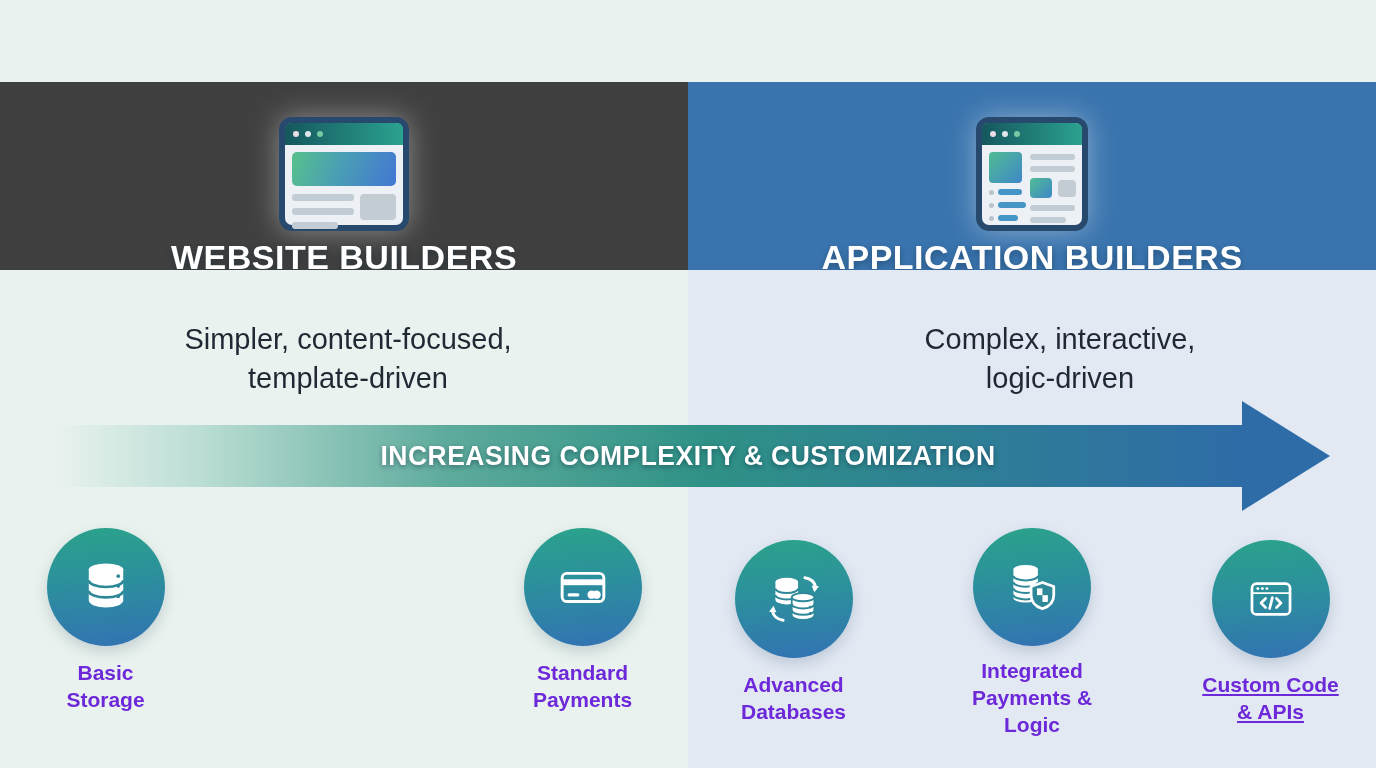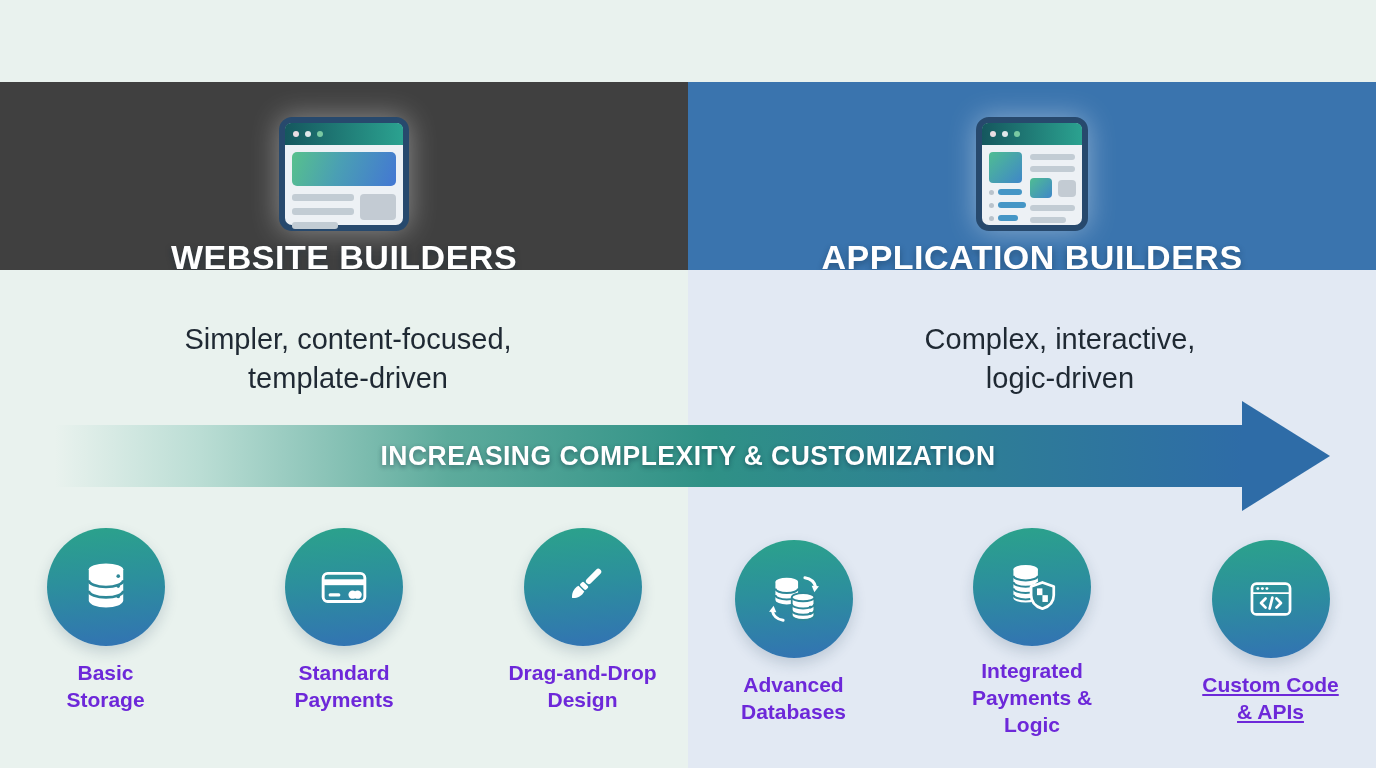--- a/index.html
+++ b/index.html
@@ -163,32 +163,20 @@
           <rect x="9" y="17" width="46" height="31" rx="5" fill="none" stroke="#fff" stroke-width="3.2"></rect>
           <rect x="9" y="23.5" width="46" height="6.5" fill="#fff"></rect>
           <rect x="15" y="39" width="13" height="3.4" rx="1.7" fill="#fff"></rect>
           <circle cx="41.5" cy="40.5" r="4.6" fill="#fff"></circle>
           <circle cx="47" cy="40.5" r="4.6" fill="#fff"></circle>
         </svg>
       </div>
       <div class="feat-label lw120">Standard Payments</div>
     </div>
 
-    <div class="feat">
-      <div class="feat-circle">
-        <svg viewBox="0 0 64 64">
-          <g transform="rotate(45 32 32)">
-            <rect x="28.75" y="5" width="6.5" height="21" rx="3" fill="#fff"></rect>
-            <rect x="27.5" y="27.5" width="9" height="5.5" rx="1.5" fill="#fff"></rect>
-            <path d="M27.5 34.5 h9 c2 6 -1 12 -4.5 14.5 c-3.5 -2.5 -6.5 -8.5 -4.5 -14.5 z" fill="#fff"></path>
-          </g>
-        </svg>
-      </div>
-      <div class="feat-label lw160">Drag-and-Drop Design</div>
-    </div>
 
   </div>
 
   <div class="features right">
 
     <div class="feat">
       <div class="feat-circle">
         <svg viewBox="0 0 64 64">
           <path d="M11.5 13 V33 a12.5 5 0 0 0 25 0 V13" fill="#fff"></path>
           <ellipse cx="24" cy="13" rx="12.5" ry="4.5" fill="#fff"></ellipse>

